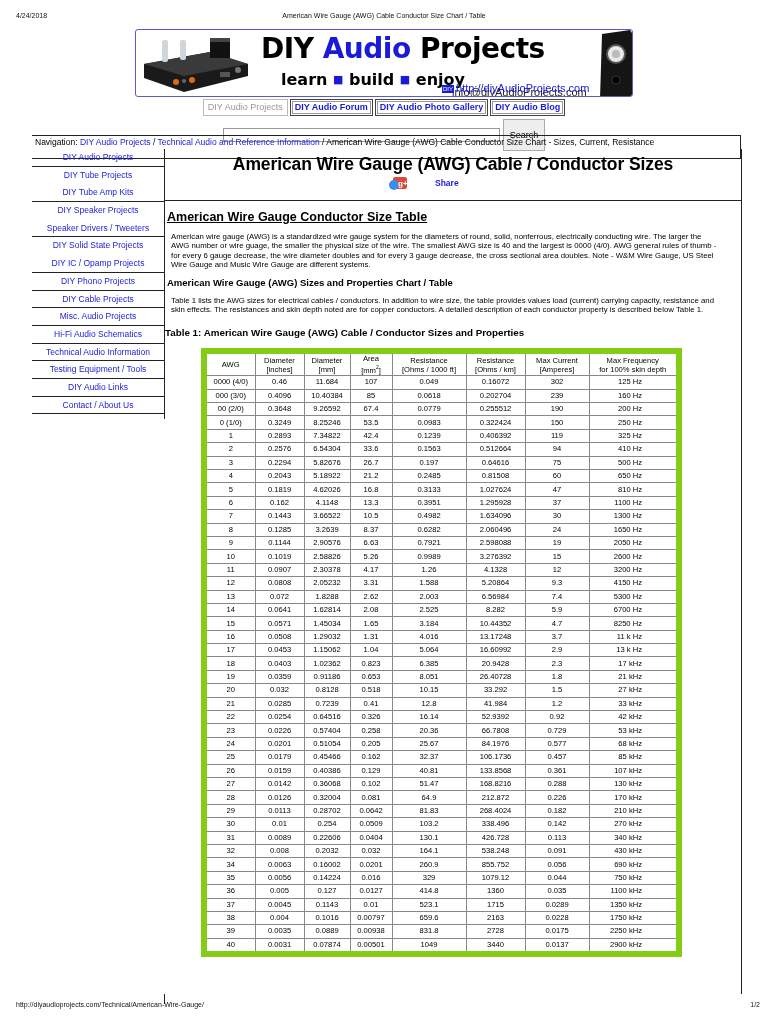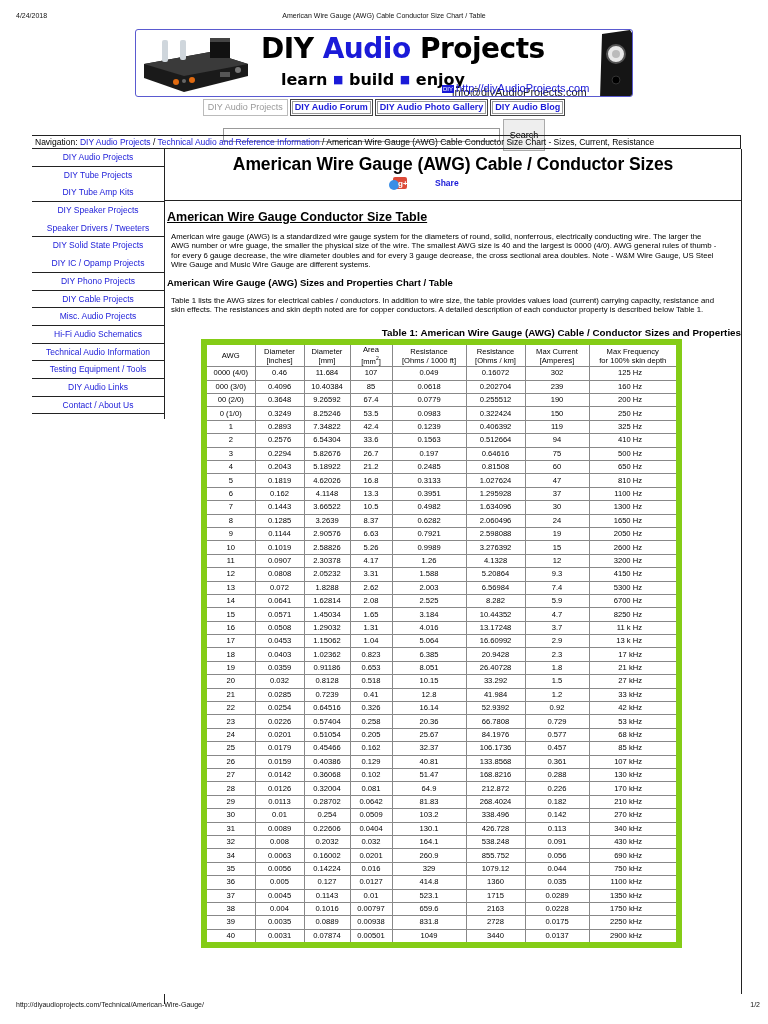--- a/index.html
+++ b/index.html
@@ -62,21 +62,21 @@
   .search-input {
     display: inline-block; width: 277px; height: 14px; border: 1px solid #999; vertical-align: middle;
     font-size: 9px; padding: 0 2px;
   }
   .search-button {
     display: inline-block; height: 32px; font-size: 9px; padding: 8px 6px; border: 1px solid #aaa;
     background: #eee; margin-left: 3px; vertical-align: middle; line-height: 13px; font-family: "Liberation Sans", sans-serif;
   }
 
   .navbar {
-    position: absolute; top: 135px; left: 32px; width: 709px; height: 14px;
+    position: absolute; top: 135px; left: 32px; width: 709px; height: 24px;
     border-top: 1px solid #222; border-bottom: 1px solid #222; border-right: 1px solid #222;
     font-size: 8.5px; line-height: 12px; white-space: nowrap; padding-left: 3px;
   }
   .navbar a { color: #1a1ad8; text-decoration: none; }
 
   .sidebar {
     position: absolute; top: 149px; left: 32px; width: 132px;
   }
   .sidebar .item {
     display: block; text-align: center; font-size: 8.5px; color: #1a1ad8; text-decoration: none;
@@ -99,21 +99,21 @@
   }
   .share-link {
     position: absolute; left: 270px; top: 3px; font-size: 8.5px; color: #1a1ad8; font-weight: bold; text-decoration: none;
   }
   .hr { height: 1px; background: #222; margin-top: 5px; }
   .section-title {
     font-weight: bold; font-size: 12.5px; text-decoration: underline; margin: 9px 0 0 2px;
   }
   .para { font-size: 7.8px; line-height: 9.3px; margin: 8px 21px 0 6px; }
   .sub-title { font-weight: bold; font-size: 9.5px; margin: 8px 0 0 2px; }
-  .table-caption { text-align: right; font-weight: bold; font-size: 9.8px; margin: 12px 0 1px 0; }
+  .table-caption { text-align: left; font-weight: bold; font-size: 9.8px; margin: 12px 0 10px 0; }
 
   table.awg {
     margin-left: 36px; border-collapse: collapse; font-size: 7.6px;
     border: 6px solid #84cc16;
   }
   table.awg th, table.awg td {
     border: 1px solid #888; text-align: center; padding: 0; height: 13.4px; line-height: 12px;
   }
   table.awg th { font-weight: normal; height: 25px; line-height: 9px; }
   table.awg td.freq { text-align: right; padding-right: 34px; }

